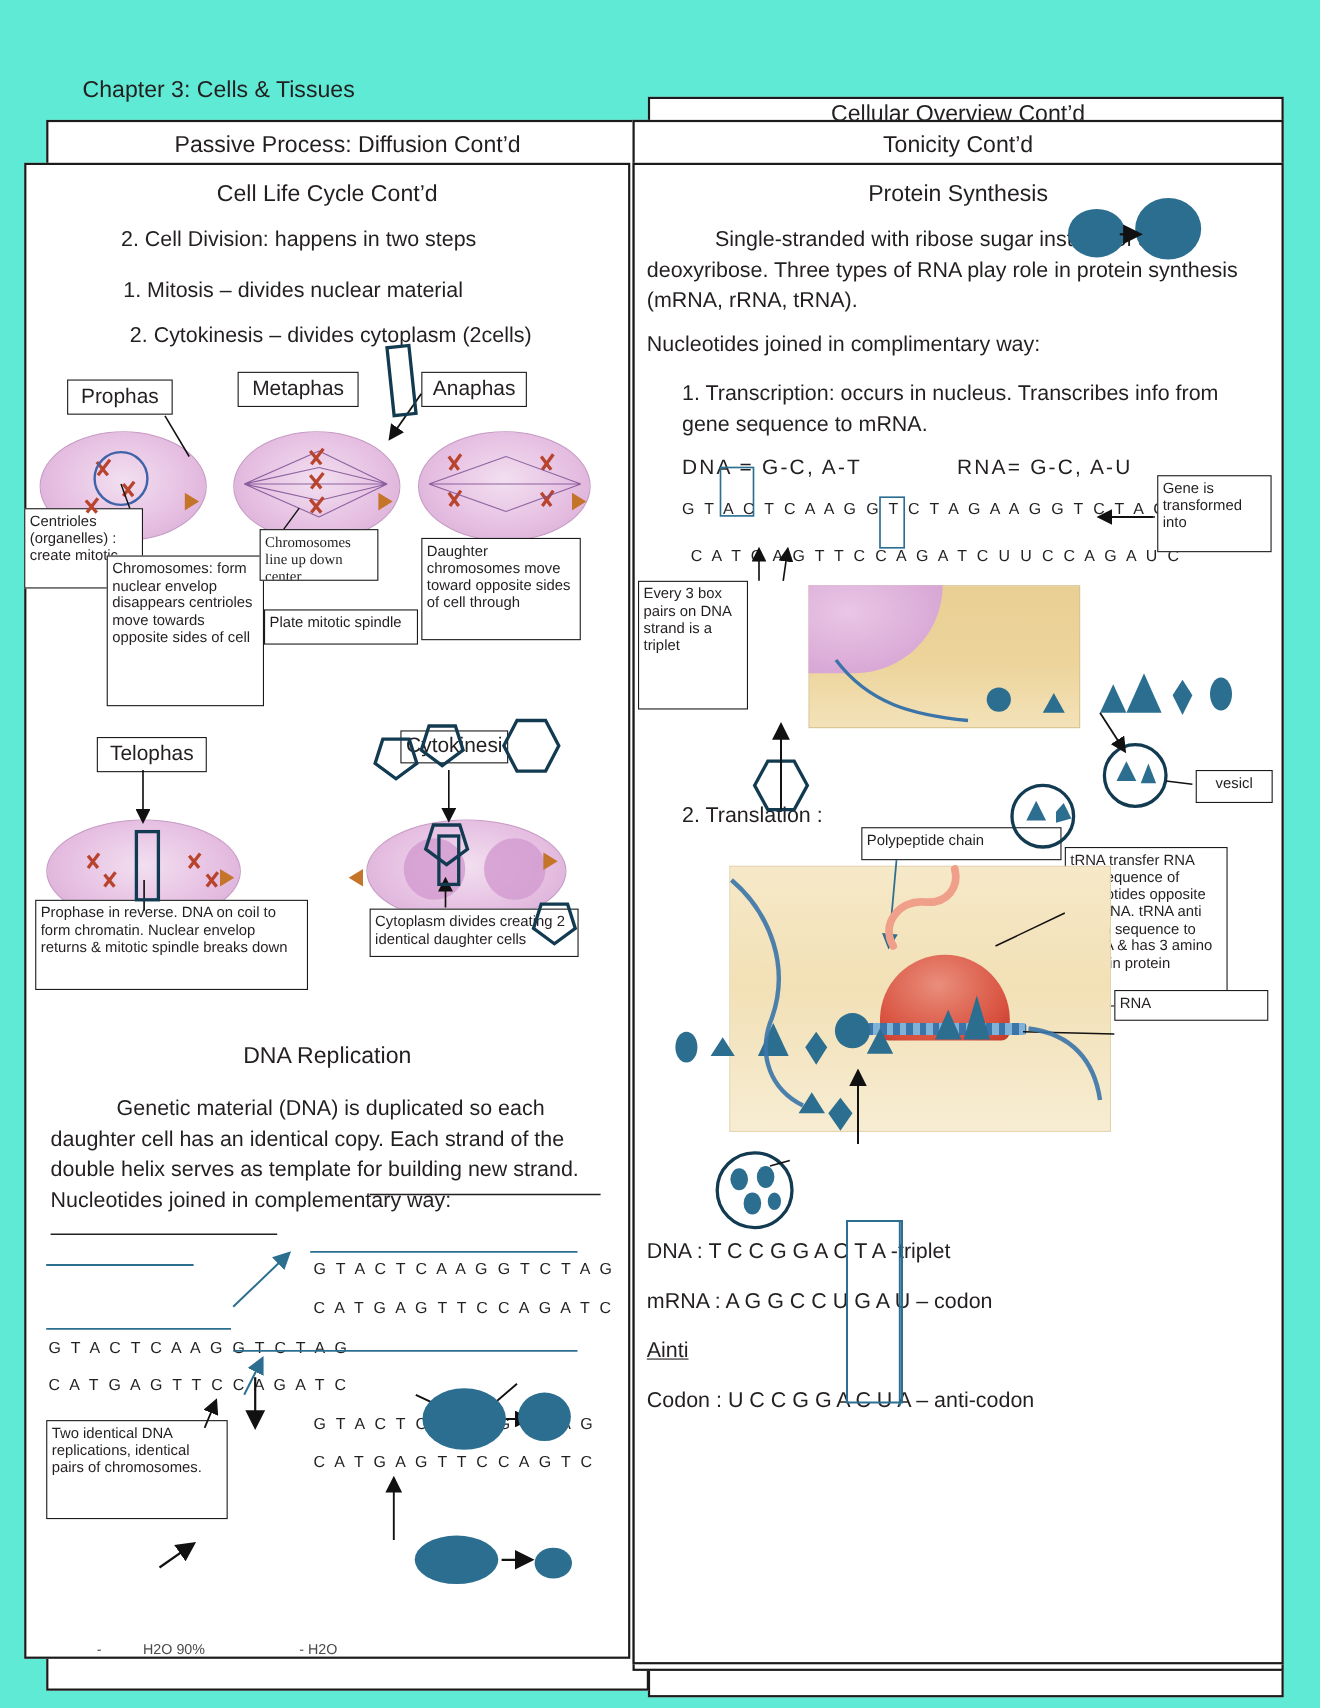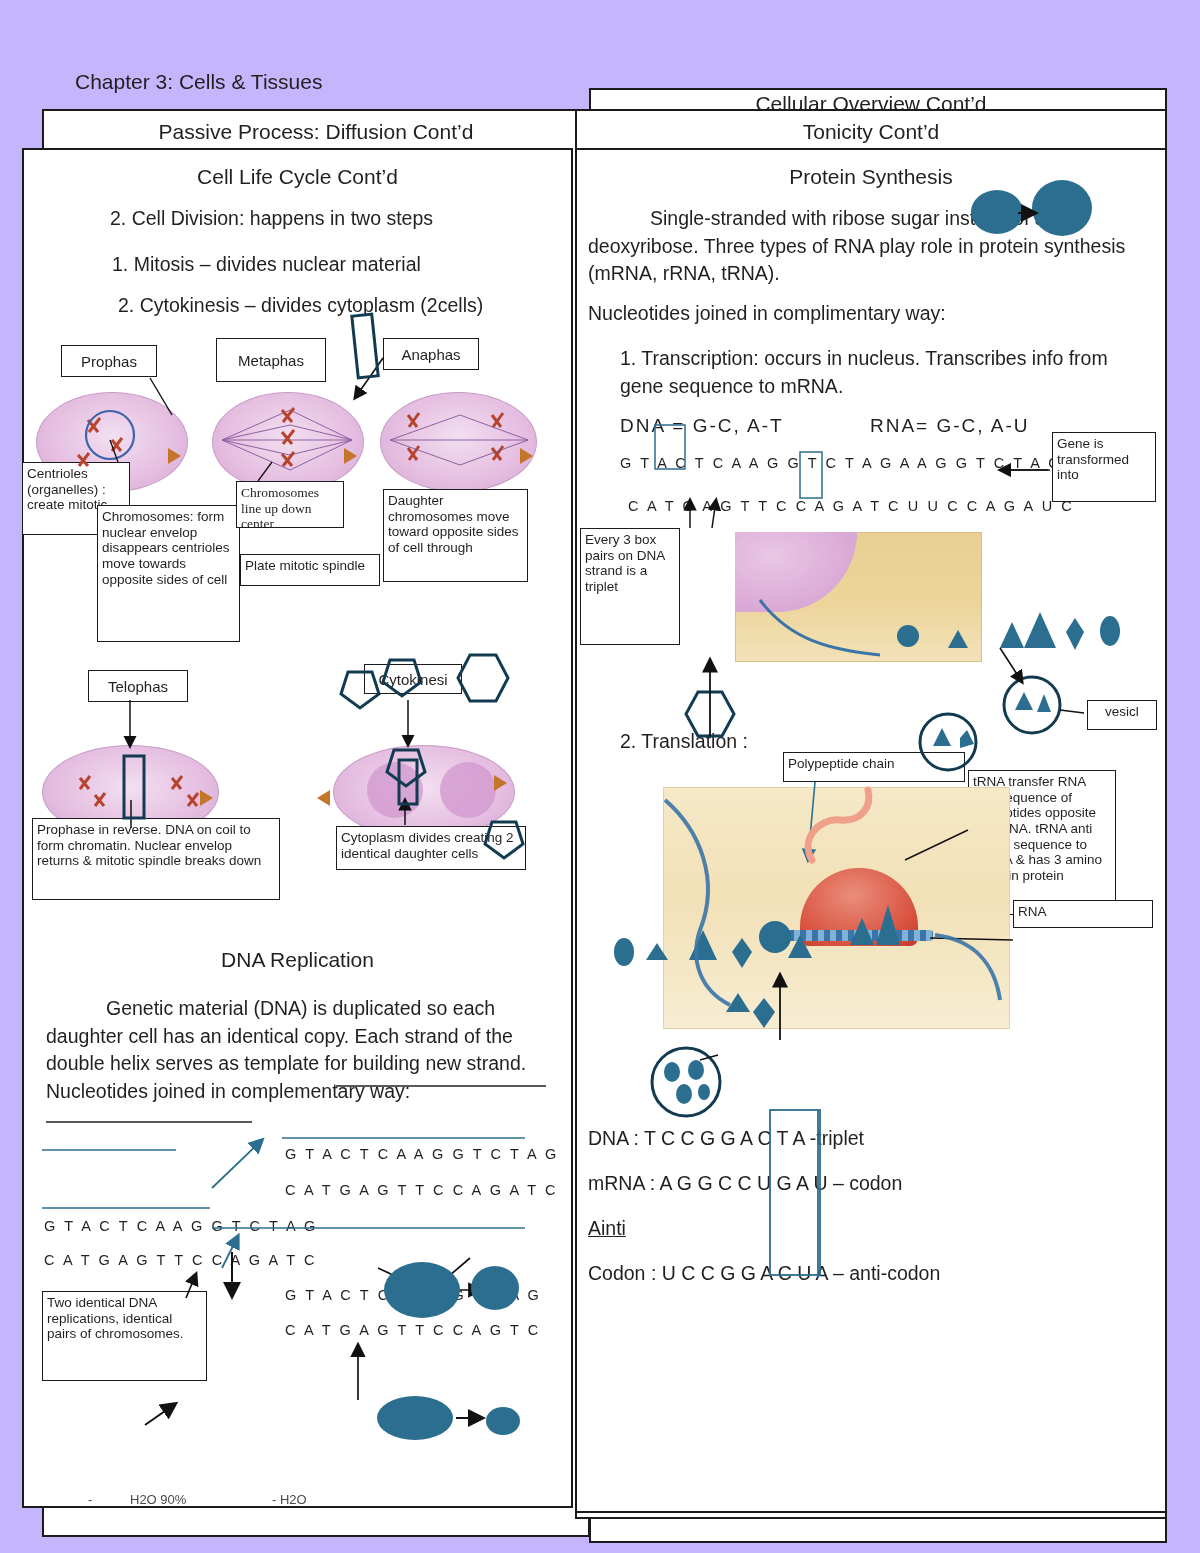--- a/index.html
+++ b/index.html
@@ -9,21 +9,21 @@
   }
   body {
     font-family: "Liberation Sans", sans-serif;
     color: #231f20;
   }
   #page {
     position: relative;
     width: 1200px;
     height: 1553px;
     overflow: hidden;
-    background: #c4b5fd;
+    background: #5eead4;
   }
   .abs { position: absolute; }
   .box {
     position: absolute;
     border: 2px solid #1b1b1b;
     background: #ffffff;
     box-sizing: border-box;
   }
   .callout {
     position: absolute;
@@ -59,21 +59,21 @@
     font-size: 19px;
     letter-spacing: 2.0px;
     color: #231f20;
     white-space: nowrap;
   }
   .lbl-box {
     position: absolute;
     border: 1.6px solid #1b1b1b;
     background: #ffffff;
     box-sizing: border-box;
-    font-size: 15px;
+    font-size: 19px;
     display: flex;
     align-items: center;
     justify-content: center;
     text-align: center;
     overflow: hidden;
   }
   svg.overlay {
     position: absolute;
     left: 0; top: 0;
     width: 1200px; height: 1553px;
@@ -105,21 +105,21 @@
 
   <div class="box" style="left:575px; top:148px; width:592px; height:1365px;"></div>
 
   <div class="hdr-title" style="left:22px; top:165px; width:551px;">Cell Life Cycle Cont’d</div>
 
   <div class="body-txt" style="left:110px; top:205px; width:450px;">2. Cell Division: happens in two steps</div>
   <div class="body-txt" style="left:112px; top:251px; width:450px;">1. Mitosis – divides nuclear material</div>
   <div class="body-txt" style="left:46px; top:292px; width:480px; text-indent:72px;">2. Cytokinesis – divides cytoplasm (2cells)</div>
 
   <div class="lbl-box" style="left:61px; top:345px; width:96px; height:32px;">Prophas</div>
-  <div class="lbl-box" style="left:216px; top:338px; width:110px; height:44px;">Metaphas</div>
+  <div class="lbl-box" style="left:216px; top:338px; width:110px; height:32px;">Metaphas</div>
   <div class="lbl-box" style="left:383px; top:338px; width:96px; height:32px;">Anaphas</div>
   <div class="lbl-box" style="left:88px; top:670px; width:100px; height:32px;">Telophas</div>
   <div class="lbl-box" style="left:364px; top:664px; width:98px; height:30px;">Cytokinesi</div>
 
   <div class="cellimg" style="left:36px; top:392px; width:150px; height:98px;
               background: radial-gradient(ellipse at 50% 45%, #f2dff0 0%, #e6c0e2 55%, #d7a8d4 100%);
               border:1px solid #c79bc4;"></div>
   <div class="cellimg" style="left:212px; top:392px; width:150px; height:98px;
               background: radial-gradient(ellipse at 50% 45%, #f2dff0 0%, #e6c0e2 55%, #d7a8d4 100%);
               border:1px solid #c79bc4;"></div>

